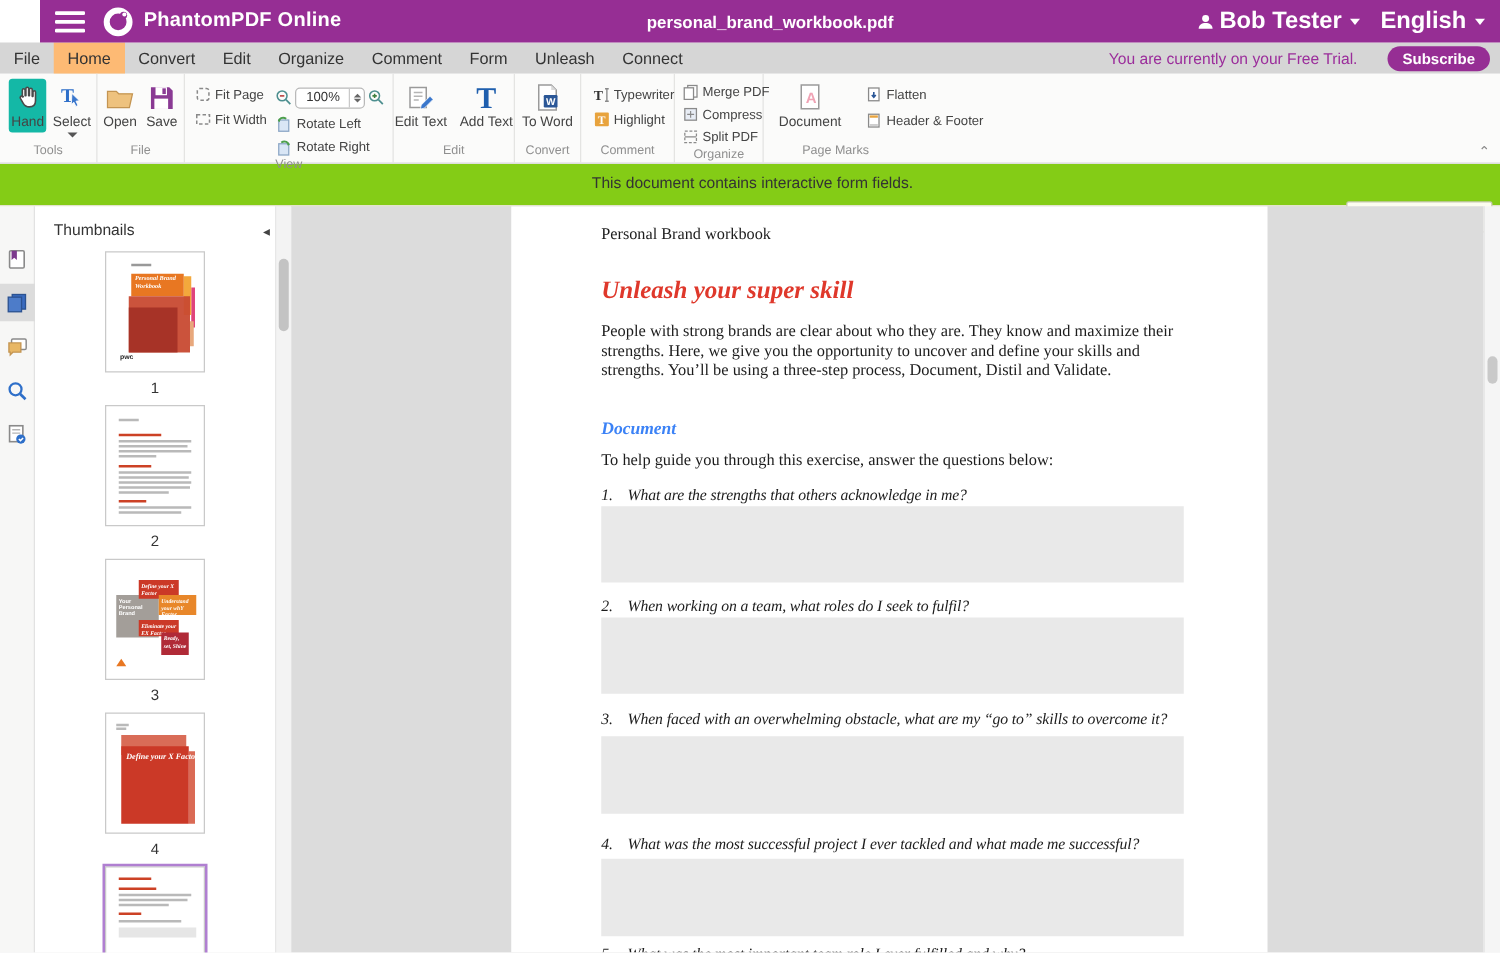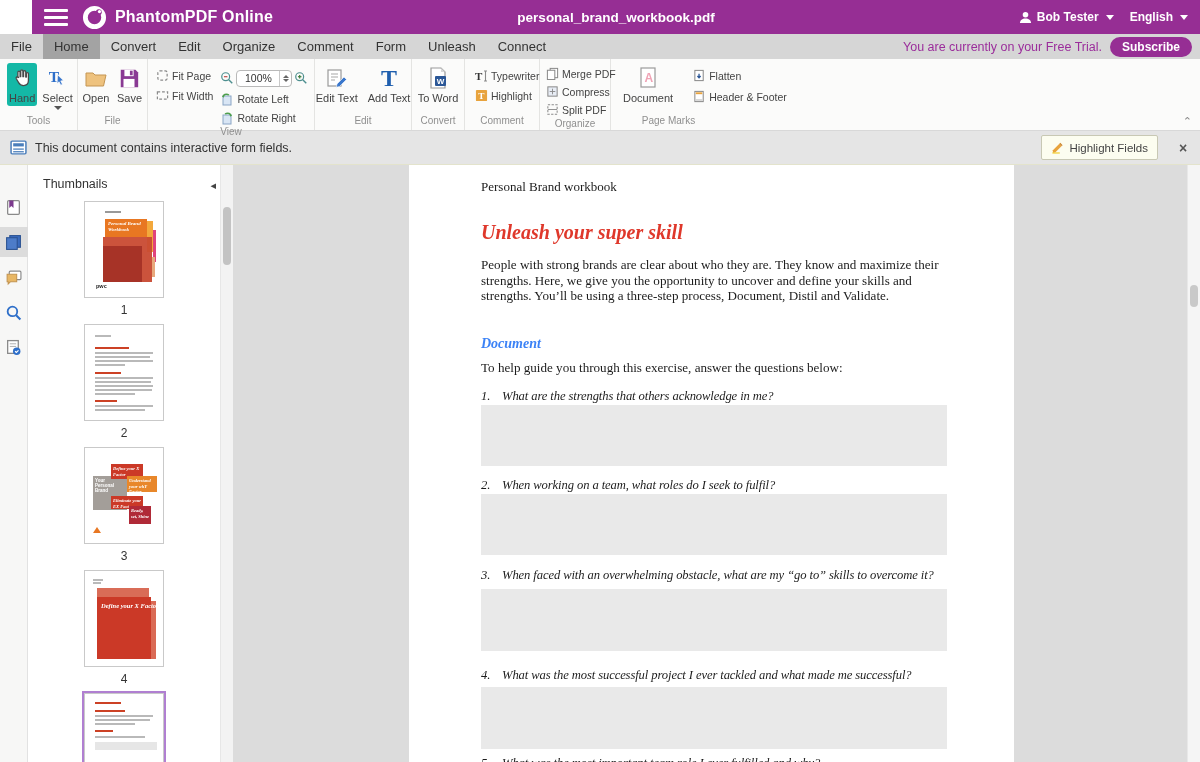--- a/index.html
+++ b/index.html
@@ -4,28 +4,28 @@
 <style>
 * { margin:0; padding:0; box-sizing:border-box; }
 html,body { width:1200px; height:762px; overflow:hidden; font-family:"Liberation Sans",sans-serif; background:#fff; }
 
 .topbar { height:34px; background:#962e94; display:flex; align-items:center; color:#fff; position:relative; padding:0 12px;margin-left:32px; }
 .hamburger { width:24px; display:flex; flex-direction:column; gap:4px; cursor:pointer; margin-right:14px; }
 .hamburger span { height:3px; background:#fff; border-radius:1px; }
 .logo { width:25px; height:25px; margin-right:8px; }
 .brand { font-size:16px; font-weight:bold; letter-spacing:.2px; }
 .title-center { position:absolute; left:0; right:0; text-align:center; font-size:13.5px; font-weight:bold; pointer-events:none; }
-.topbar-right { margin-left:auto; display:flex; align-items:center; gap:16px; font-size:12px; font-weight:bold; }
+.topbar-right { margin-left:auto; display:flex; align-items:center; gap:16px; font-size:19px; font-weight:bold; }
 .tr-item { display:flex; align-items:center; gap:5px; cursor:pointer; }
 .caret { width:0; height:0; border-left:4px solid transparent; border-right:4px solid transparent; border-top:5px solid #fff; margin-left:2px; }
 
 .menubar { height:25px; background:#d6d6d6; display:flex; align-items:stretch; font-size:13px; color:#333; }
 .menu-item { padding:0 11px; display:flex; align-items:center; cursor:pointer; }
-.menu-item.active { background:#a3a3a3; }
-.menubar-right { margin-left:auto; display:flex; align-items:center; gap:8px; padding-right:8px; }
+.menu-item.active { background:#fdba74; }
+.menubar-right { margin-left:auto; display:flex; align-items:center; gap:24px; padding-right:8px; }
 .trial-text { color:#9b2d9b; font-size:12.5px; }
 .subscribe { background:#962e94; color:#fff; font-size:12px; font-weight:bold; border:none; border-radius:10px; padding:3px 12px; cursor:pointer; }
 
 .ribbon { height:72px; background:#fbfbfa; border-bottom:1px solid #d8d8d8; display:flex; position:relative; }
 .rgroup { display:flex; flex-direction:column; border-right:1px solid #e4e4e2; flex:none; }
 .rbody { flex:1; display:flex; align-items:flex-start; padding:4px 5px 0; gap:3px; }
 .rlabel { text-align:center; font-size:10px; color:#8f8f8f; padding-bottom:4px; }
 .bigbtn { display:flex; flex-direction:column; align-items:center; gap:1px; padding:2px 2px; border-radius:3px; cursor:pointer; }
 .bigbtn .bicon { width:26px; height:26px; display:flex; align-items:center; justify-content:center; }
 .bigbtn .blabel { font-size:11px; color:#444; white-space:nowrap; }
@@ -36,21 +36,21 @@
 .vcol { display:flex; flex-direction:column; gap:1px; }
 .zoomrow { display:flex; align-items:center; gap:2px; height:18px; margin-bottom:1px; }
 .zoombox { width:56px; height:17px; border:1px solid #b9b9b9; border-radius:4px; background:#fff; display:flex; align-items:center; font-size:10.5px; color:#333; flex:none; }
 .zoombox .zval { flex:1; text-align:center; }
 .zoombox .stepper { width:12px; border-left:1px solid #c9c9c9; height:100%; display:flex; flex-direction:column; align-items:center; justify-content:center; gap:1px; }
 .stepper i { width:0; height:0; border-left:3px solid transparent; border-right:3px solid transparent; }
 .stepper .up { border-bottom:3.5px solid #666; }
 .stepper .dn { border-top:3.5px solid #666; }
 .ribbon-collapse { position:absolute; right:8px; bottom:2px; color:#888; font-size:11px; cursor:pointer; font-family:"DejaVu Sans",sans-serif; }
 
-.notifbar { height:34px; background:#e5e5e5; border-bottom:1px solid #e3e3cc; display:flex; align-items:center; padding:0 6px 0 10px; font-size:12.5px; color:#333; gap:8px; }
+.notifbar { height:34px; background:#84cc16; border-bottom:1px solid #e3e3cc; display:flex; align-items:center; padding:0 6px 0 10px; font-size:12.5px; color:#333; gap:8px;flex-direction:column; }
 .hl-fields-btn { margin-left:auto; display:flex; align-items:center; gap:5px; border:1px solid #c8c8b4; background:#fcfdf0; border-radius:2px; font-size:11.5px; color:#444; padding:5px 9px; cursor:pointer; }
 .notif-close { width:22px; text-align:center; font-size:14px; color:#555; font-weight:bold; cursor:pointer; margin-left:6px; }
 
 .main { height:597px; display:flex; }
 .iconstrip { width:28px; background:#f7f7f6; border-right:1px solid #e2e2e2; display:flex; flex-direction:column; align-items:center; padding-top:27px; }
 .strip-btn { width:28px; height:30px; display:flex; align-items:center; justify-content:center; cursor:pointer; margin-bottom:5px; }
 .strip-btn.active { background:#dcdcdc; }
 
 .thumbpanel { width:192px; background:#fff; position:relative; }
 .tp-header { display:flex; align-items:center; padding:12px 0 0 15px; font-size:12.5px; color:#333; }

